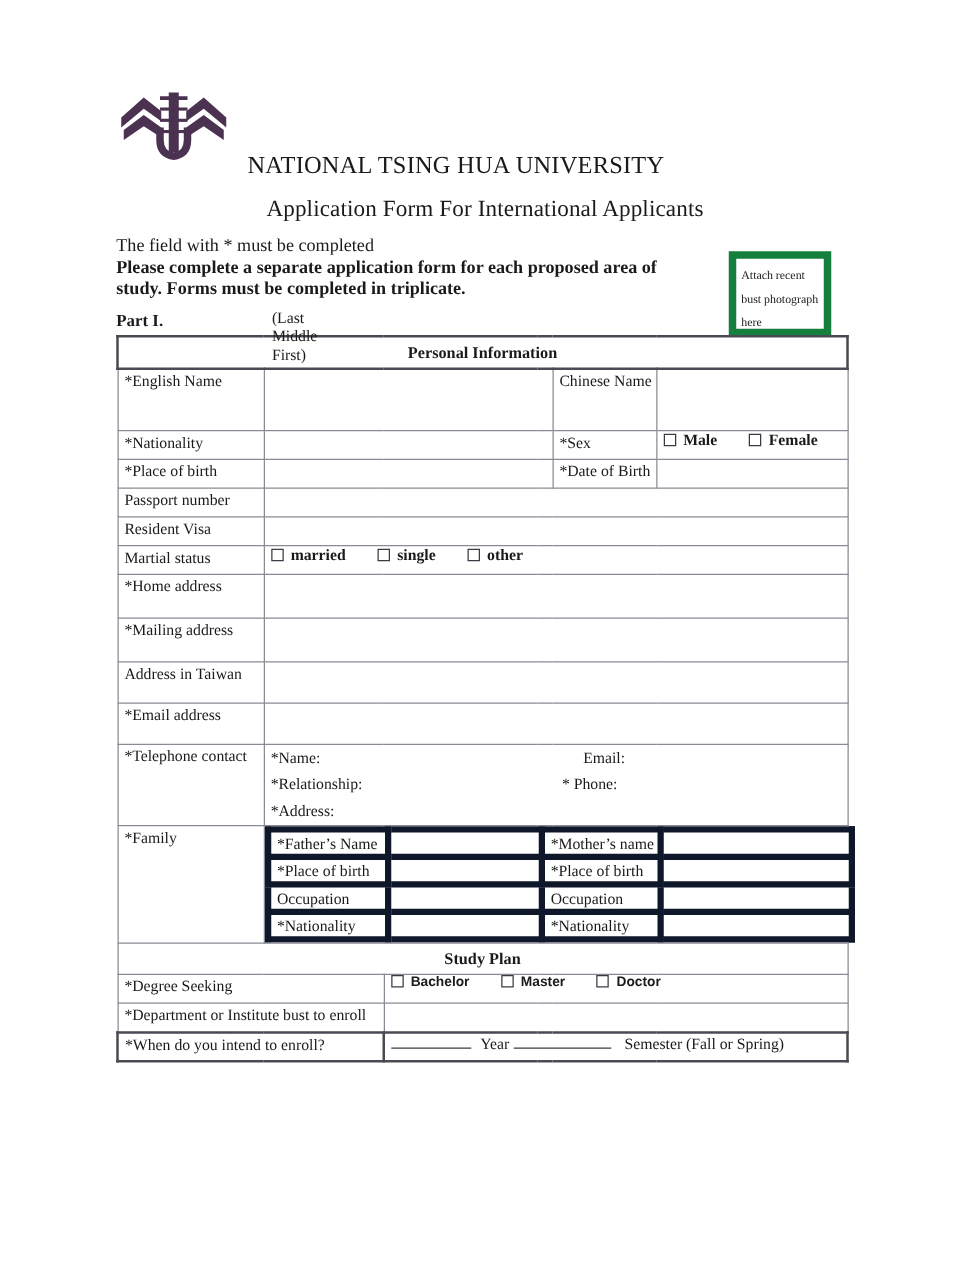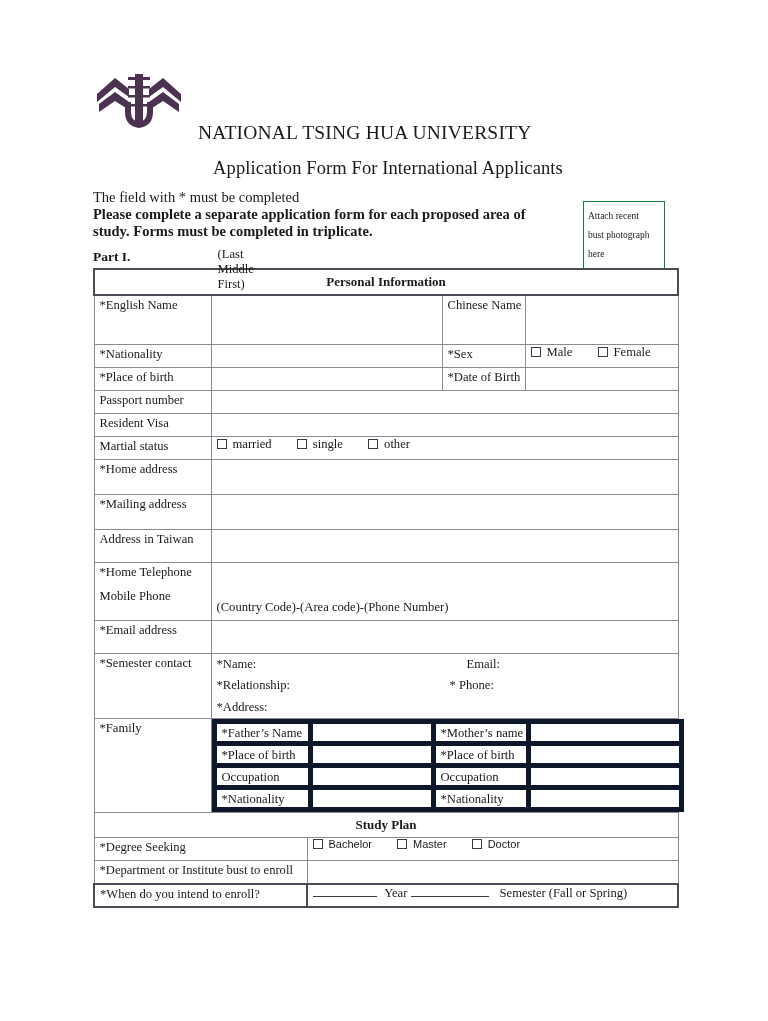--- a/index.html
+++ b/index.html
@@ -81,21 +81,21 @@
     font-weight: bold;
   }
 
   
   .photo-box {
     position: absolute;
     left: 583px;
     top: 201px;
     width: 82px;
     height: 68px;
-    border: 1px solid #15803d;
+    border: 6px solid #15803d;
     box-sizing: border-box;
     padding: 5px 4px 0 4px;
     font-size: 9.5px;
     line-height: 19px;
   }
   .photo-box div { white-space: nowrap; }
 
   
   .form-table {
     position: absolute;
@@ -126,21 +126,21 @@
   .cb {
     display: inline-block;
     width: 10px;
     height: 10px;
     border: 1px solid #3a3a44;
     box-sizing: border-box;
     vertical-align: -1px;
     margin-right: 6px;
     background: #fff;
   }
-  .cb-item { display: inline-block; margin-right: 22px; white-space: nowrap; }
+  .cb-item { display: inline-block; margin-right: 22px; white-space: nowrap; font-weight: bold; }
   .cb-wrap { padding-top: 5px; }
 
   .sans { font-family: "Liberation Sans", "DejaVu Sans", sans-serif; font-size: 11px; }
   .sans .cb { vertical-align: -1px; }
 
   .namerow-inner {
     position: relative;
     height: 100%;
   }
   .namerow-sub {
@@ -298,37 +298,28 @@
     <tr>
       <td class="lbl pad-v" style="height:35px">*Mailing address</td>
       <td colspan="5"></td>
     </tr>
 
     <tr>
       <td class="lbl pad-v" style="height:33px">Address in Taiwan</td>
       <td colspan="5"></td>
     </tr>
 
-    <tr>
-      <td class="lbl pad-v" style="height:58px">
-        <div>*Home Telephone</div>
-        <div style="margin-top:9px">Mobile Phone</div>
-      </td>
-      <td colspan="5" style="position:relative">
-        <div style="position:absolute;bottom:5px;left:5px">(Country Code)-(Area code)-(Phone Number)</div>
-      </td>
-    </tr>
 
     <tr>
       <td class="lbl pad-v" style="height:33px">*Email address</td>
       <td colspan="5"></td>
     </tr>
 
     <tr>
-      <td class="lbl pad-v" style="height:64px">*Semester contact</td>
+      <td class="lbl pad-v" style="height:64px">*Telephone contact</td>
       <td colspan="5" class="ec-grid">
         <div class="ec-line">
           <span>*Name:</span>
           <span class="ec-right">Email:</span>
         </div>
         <div class="ec-line">
           <span>*Relationship:</span>
           <span class="ec-right2">* Phone:</span>
         </div>
         <div class="ec-line">

